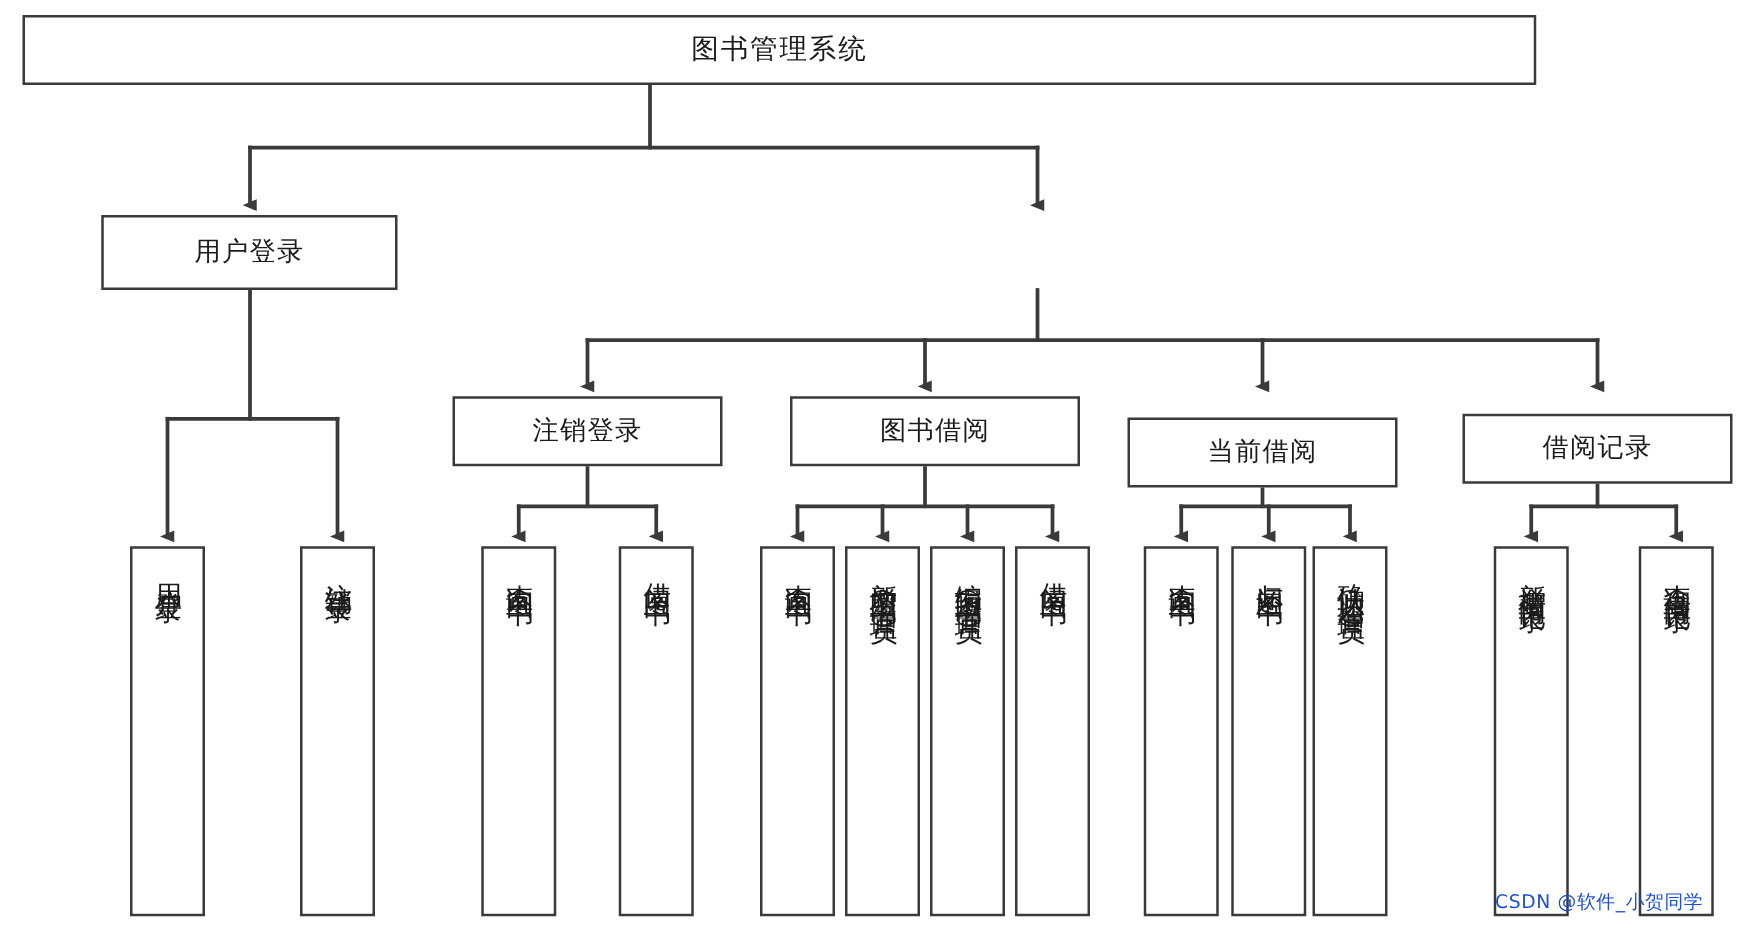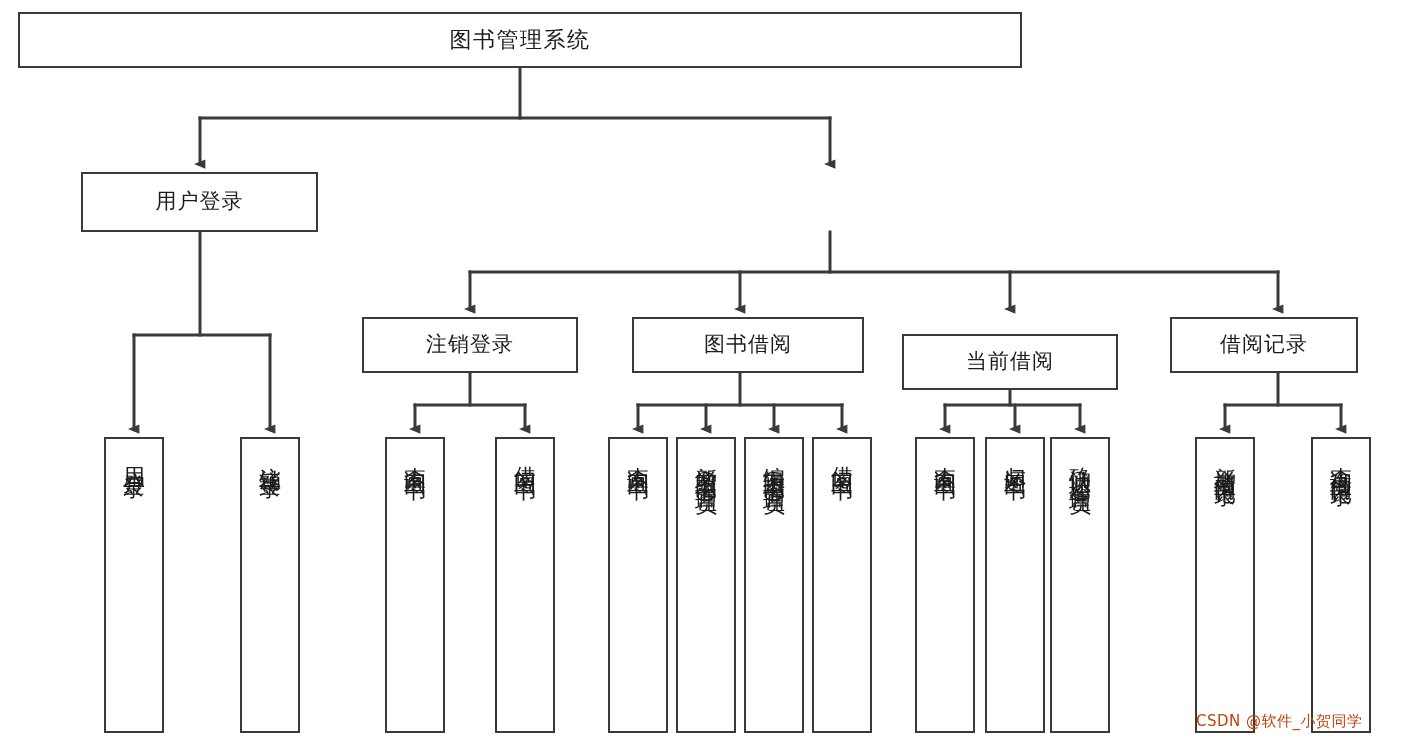--- a/index.html
+++ b/index.html
@@ -52,21 +52,21 @@
     letter-spacing:4px;
     white-space:pre-line;
     text-align:left;
   }
 
   
   #watermark{
     position:absolute;
     left:1196px;top:712px;
     font-size:15px;
-    color:#c2410c;
+    color:#1d4ed8;
     letter-spacing:0.5px;
     white-space:nowrap;
     font-family:"DejaVu Sans","Liberation Sans",sans-serif;
   }
 </style>
 </head>
 <body>
 
 <div id="canvas">
 
@@ -116,38 +116,38 @@
       <path d="M1015,405 L1015,429" marker-end="url(#arrow)"></path>
       <path d="M1080,405 L1080,429" marker-end="url(#arrow)"></path>
 
       <path d="M1278,373 L1278,405"></path>
       <path d="M1225,405 L1341,405"></path>
       <path d="M1225,405 L1225,429" marker-end="url(#arrow)"></path>
       <path d="M1341,405 L1341,429" marker-end="url(#arrow)"></path>
     </g>
   </svg>
 
-  <div class="node h root" style="left:18px;top:12px;width:1004px;height:56px;">
+  <div class="node h root" style="left:18px;top:12px;width:1211px;height:56px;">
     <span class="label">图书管理系统</span>
   </div>
 
   <div class="node h" style="left:81px;top:172px;width:237px;height:60px;">
     <span class="label">用户登录</span>
   </div>
 
   <div class="node h" style="left:362px;top:317px;width:216px;height:56px;">
     <span class="label">注销登录</span>
   </div>
   <div class="node h" style="left:632px;top:317px;width:232px;height:56px;">
     <span class="label">图书借阅</span>
   </div>
   <div class="node h" style="left:902px;top:317px;width:216px;height:56px;margin-top:17px;">
     <span class="label">当前借阅</span>
   </div>
-  <div class="node h" style="left:1170px;top:317px;width:188px;height:56px;">
+  <div class="node h" style="left:1170px;top:331px;width:216px;height:56px;">
     <span class="label">借阅记录</span>
   </div>
 
   <div class="node v" style="left:104px;top:437px;width:60px;height:296px;">
     <span class="label">用户登录</span>
   </div>
   <div class="node v" style="left:240px;top:437px;width:60px;height:296px;">
     <span class="label">注销登录</span>
   </div>
 

